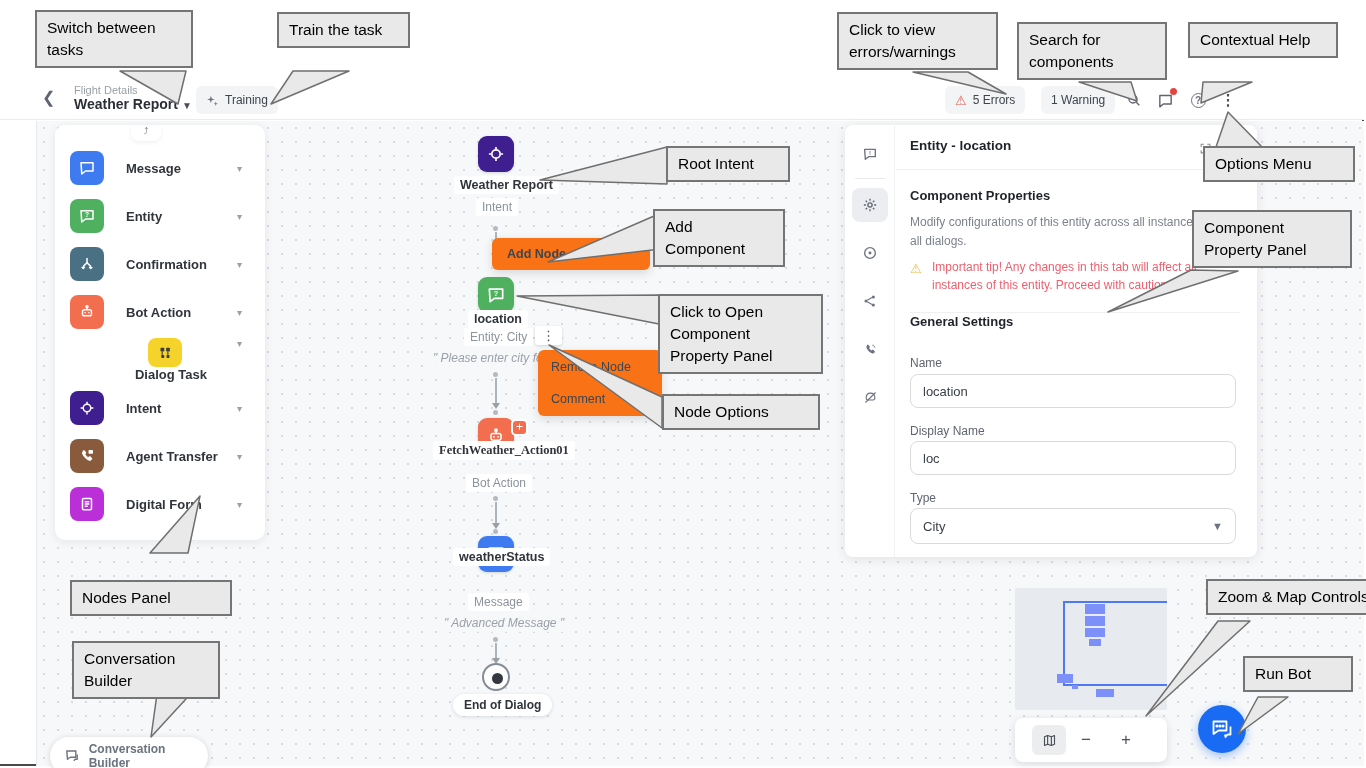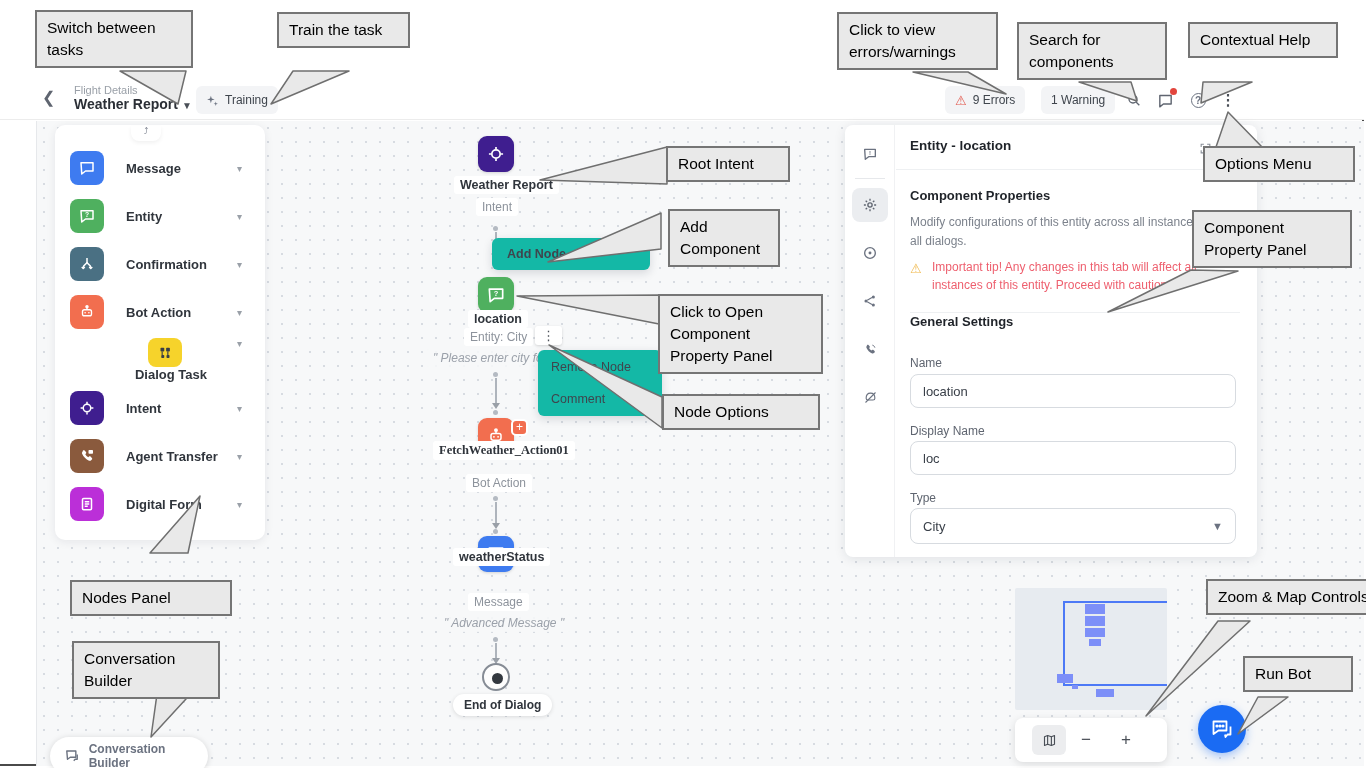--- a/index.html
+++ b/index.html
@@ -42,21 +42,21 @@
 
   
   .nodeicon { position:absolute; width:36px; height:36px; border-radius:9px; display:flex; align-items:center; justify-content:center; cursor:pointer; box-shadow:0 1px 3px rgba(0,0,0,.15); }
   .pill { position:absolute; background:#fff; border-radius:3px; padding:2px 6px; white-space:nowrap; }
   .ntitle { font-size:12.5px; font-weight:700; color:#30353c; }
   .ntype { font-size:12px; color:#8d939c; }
   .nhint { font-size:12px; font-style:italic; color:#9ba1aa; background:rgba(247,248,249,.85); }
   .cdot { position:absolute; width:5px; height:5px; border-radius:50%; background:#b4bac2; }
   .cline { position:absolute; width:1.5px; background:#aeb4bc; }
   .carrow { position:absolute; width:0; height:0; border-left:4px solid transparent; border-right:4px solid transparent; border-top:6px solid #9aa0a8; }
-  .popup { position:absolute; background:#14b8a6; border-radius:6px; box-shadow:0 3px 10px rgba(20,30,50,.15); }
+  .popup { position:absolute; background:#f97316; border-radius:6px; box-shadow:0 3px 10px rgba(20,30,50,.15); }
   .menuitem { height:32px; display:flex; align-items:center; padding-left:13px; font-size:12.5px; color:#3f454d; cursor:pointer; }
   .plusbadge { position:absolute; left:511px; top:419px; width:17px; height:17px; background:#f26e4f;
     border:2px solid #fff; border-radius:5px; color:#fff; font-size:12px; line-height:13px; text-align:center; cursor:pointer; }
   .endring { position:absolute; left:482px; top:663px; width:28px; height:28px; border:2px solid #868c95; border-radius:50%; background:#fdfdfd; }
   .endcore { position:absolute; left:8px; top:8px; width:11px; height:11px; background:#33383f; border-radius:50%; }
   .endpill { position:absolute; left:453px; top:694px; background:#fff; border-radius:12px; padding:4px 11px;
     font-size:12px; font-weight:700; color:#30353c; box-shadow:0 1px 4px rgba(0,0,0,.12); }
   .convpill { position:absolute; left:50px; top:737px; width:158px; height:38px; background:#fff; border-radius:19px;
     box-shadow:0 1px 6px rgba(0,0,0,.15); display:flex; align-items:center; gap:8px; padding-left:14px; cursor:pointer; }
   .convpill span { font-size:12px; font-weight:700; color:#6b7280; }
@@ -110,21 +110,21 @@
 <div class="abs hcrumb">Flight Details</div>
 <div class="abs htitle"><span>Weather Report</span><span class="hcaret">▼</span></div>
 <div class="chip" style="left:196px;">
   <svg width="13" height="13" viewBox="0 0 24 24">
       <path d="M9 3l1.6 5.4L16 10l-5.4 1.6L9 17l-1.6-5.4L2 10l5.4-1.6zM18 14l.9 3.1L22 18l-3.1.9L18 22l-.9-3.1L14 18l3.1-.9z" fill="#6b7280"></path>
     </svg>
   <span>Training</span>
 </div>
 <div class="chip" style="left:945px;">
   <span class="warnchar">⚠</span>
-  <span>9 Errors</span>
+  <span>5 Errors</span>
 </div>
 <div class="chip" style="left:1041px;">
   <span>1 Warning</span>
 </div>
 <div class="hicon" style="left:1124px;">
   <svg width="16" height="16" viewBox="0 0 24 24" fill="none" stroke="#5f6570" stroke-width="2">
       <circle cx="10.5" cy="10.5" r="6"></circle>
       <path d="M15 15l5 5"></path>
     </svg>
 </div>
@@ -419,20 +419,20 @@
   </g>
 </svg>
 
 <div class="callout" style="left:35px; top:10px; width:158px;">Switch between tasks</div>
 <div class="callout" style="left:277px; top:12px; width:133px;">Train the task</div>
 <div class="callout" style="left:837px; top:12px; width:161px;">Click to view errors/warnings</div>
 <div class="callout" style="left:1017px; top:22px; width:150px;">Search for components</div>
 <div class="callout" style="left:1188px; top:22px; width:150px;">Contextual Help</div>
 <div class="callout" style="left:1203px; top:146px; width:152px;">Options Menu</div>
 <div class="callout" style="left:666px; top:146px; width:124px;">Root Intent</div>
-<div class="callout" style="left:668px; top:209px; width:112px;">Add Component</div>
+<div class="callout" style="left:653px; top:209px; width:132px;">Add Component</div>
 <div class="callout" style="left:658px; top:294px; width:165px;">Click to Open Component Property Panel</div>
 <div class="callout" style="left:662px; top:394px; width:158px;">Node Options</div>
 <div class="callout" style="left:1192px; top:210px; width:160px;">Component Property Panel</div>
 <div class="callout" style="left:70px; top:580px; width:162px;">Nodes Panel</div>
 <div class="callout" style="left:72px; top:641px; width:148px;">Conversation Builder</div>
 <div class="callout" style="left:1206px; top:579px; width:176px;">Zoom &amp; Map Controls</div>
 <div class="callout" style="left:1243px; top:656px; width:110px;">Run Bot</div>
 
 </body></html>

